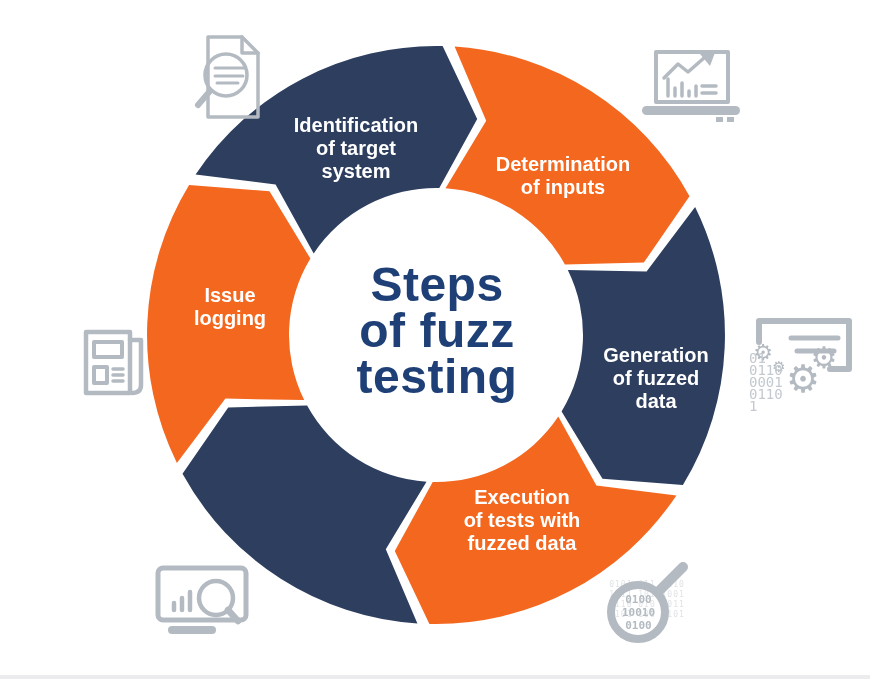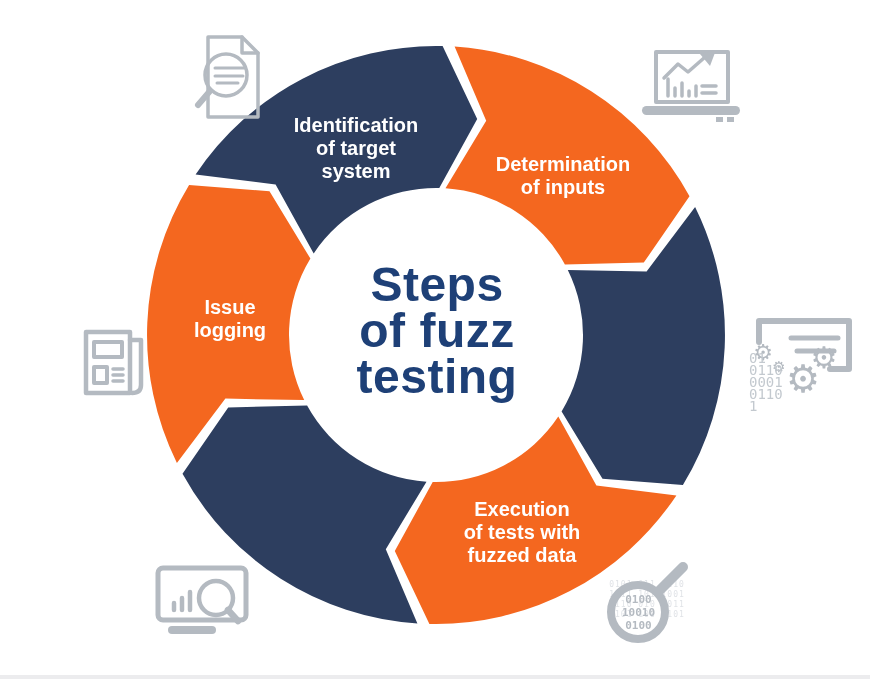--- a/index.html
+++ b/index.html
@@ -10,23 +10,23 @@
   }
   .cycle-svg{position:absolute;left:0;top:0;}
   .seg-label{
     position:absolute;text-align:center;font-weight:bold;
     font-size:20px;line-height:23px;color:var(--label,#ffffff);
     white-space:pre-line;pointer-events:none;
   }
   .lbl-identification{left:271px;top:114px;width:170px;}
   .lbl-determination{left:468px;top:153px;width:190px;}
   .lbl-generation{left:581px;top:344px;width:150px;}
-  .lbl-execution{left:427px;top:498px;width:190px;}
+  .lbl-execution{left:427px;top:486px;width:190px;}
   .lbl-analysis{left:228px;top:470px;width:160px;}
-  .lbl-issue{left:160px;top:296px;width:140px;}
+  .lbl-issue{left:160px;top:284px;width:140px;}
   .center-title{
     position:absolute;left:277px;top:262px;width:320px;text-align:center;
     font-weight:bold;font-size:48px;line-height:46px;letter-spacing:.5px;
     color:var(--title,#1e4077);white-space:pre-line;
   }
   .icon{position:absolute;}
   .icon .st{stroke:var(--icon,#b4bac1);fill:none;stroke-linecap:round;stroke-linejoin:round;}
   .icon .fl{fill:var(--icon,#b4bac1);stroke:none;}
   .icon text.gear{fill:var(--icon,#b4bac1);font-family:"DejaVu Sans",sans-serif;text-anchor:middle;}
   .bin{
@@ -50,20 +50,23 @@
     <path d="M 676.4 495.4 A 289 289 0 0 1 429.4 623.9 L 394.8 551.1 L 432.7 482.0 A 147 147 0 0 0 558.3 416.6 L 596.4 485.6 Z" fill="#f4671f"></path>
     <path d="M 417.4 623.4 A 289 289 0 0 1 182.5 473.8 L 228.2 407.4 L 307.1 405.6 A 147 147 0 0 0 426.5 481.7 L 385.8 549.2 Z" fill="#2d3e5f"></path>
     <path d="M 176.9 463.0 A 289 289 0 0 1 189.1 184.9 L 269.5 191.2 L 310.4 258.6 A 147 147 0 0 0 304.2 400.1 L 225.4 398.6 Z" fill="#f4671f"></path>
   </svg>
 
   <div class="seg-label lbl-identification">Identification
 of target
 system</div>
   <div class="seg-label lbl-determination">Determination
 of inputs</div>
+  <div class="seg-label lbl-generation">Generation
+of fuzzed
+data</div>
   <div class="seg-label lbl-execution">Execution
 of tests with
 fuzzed data</div>
   <div class="seg-label lbl-issue">Issue
 logging</div>
 
   <div class="center-title">Steps
 of fuzz
 testing</div>
 

